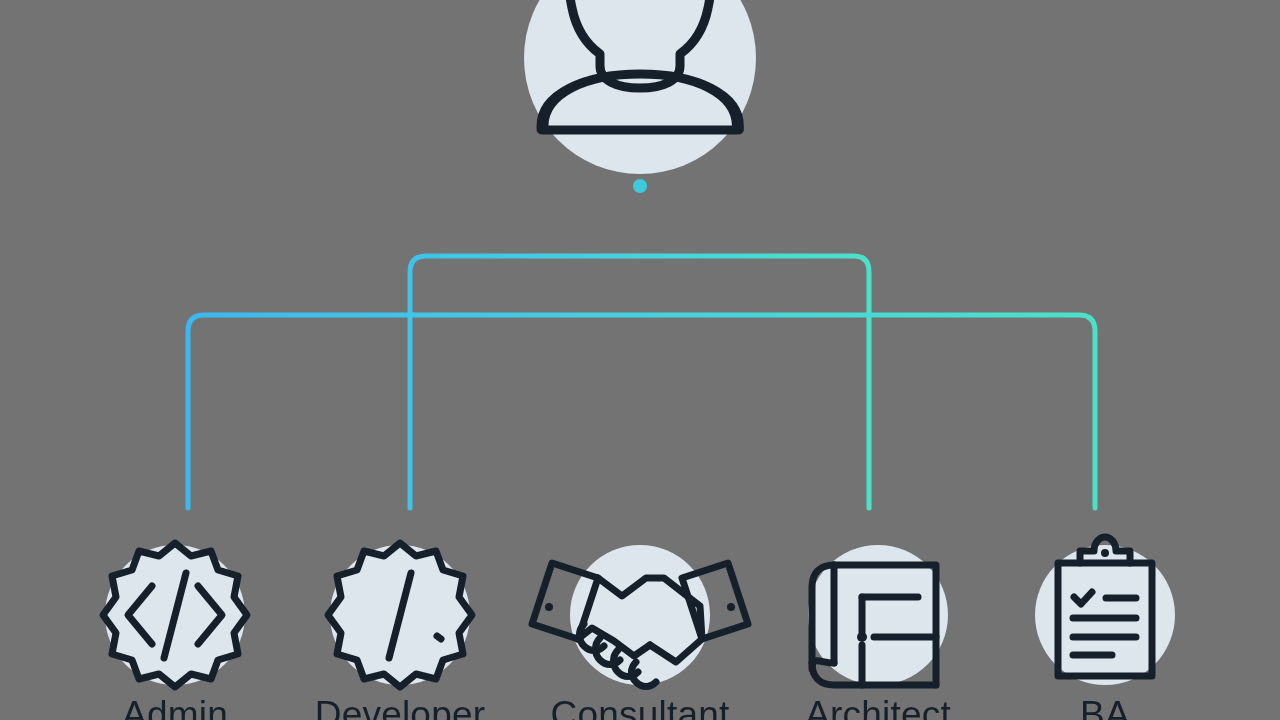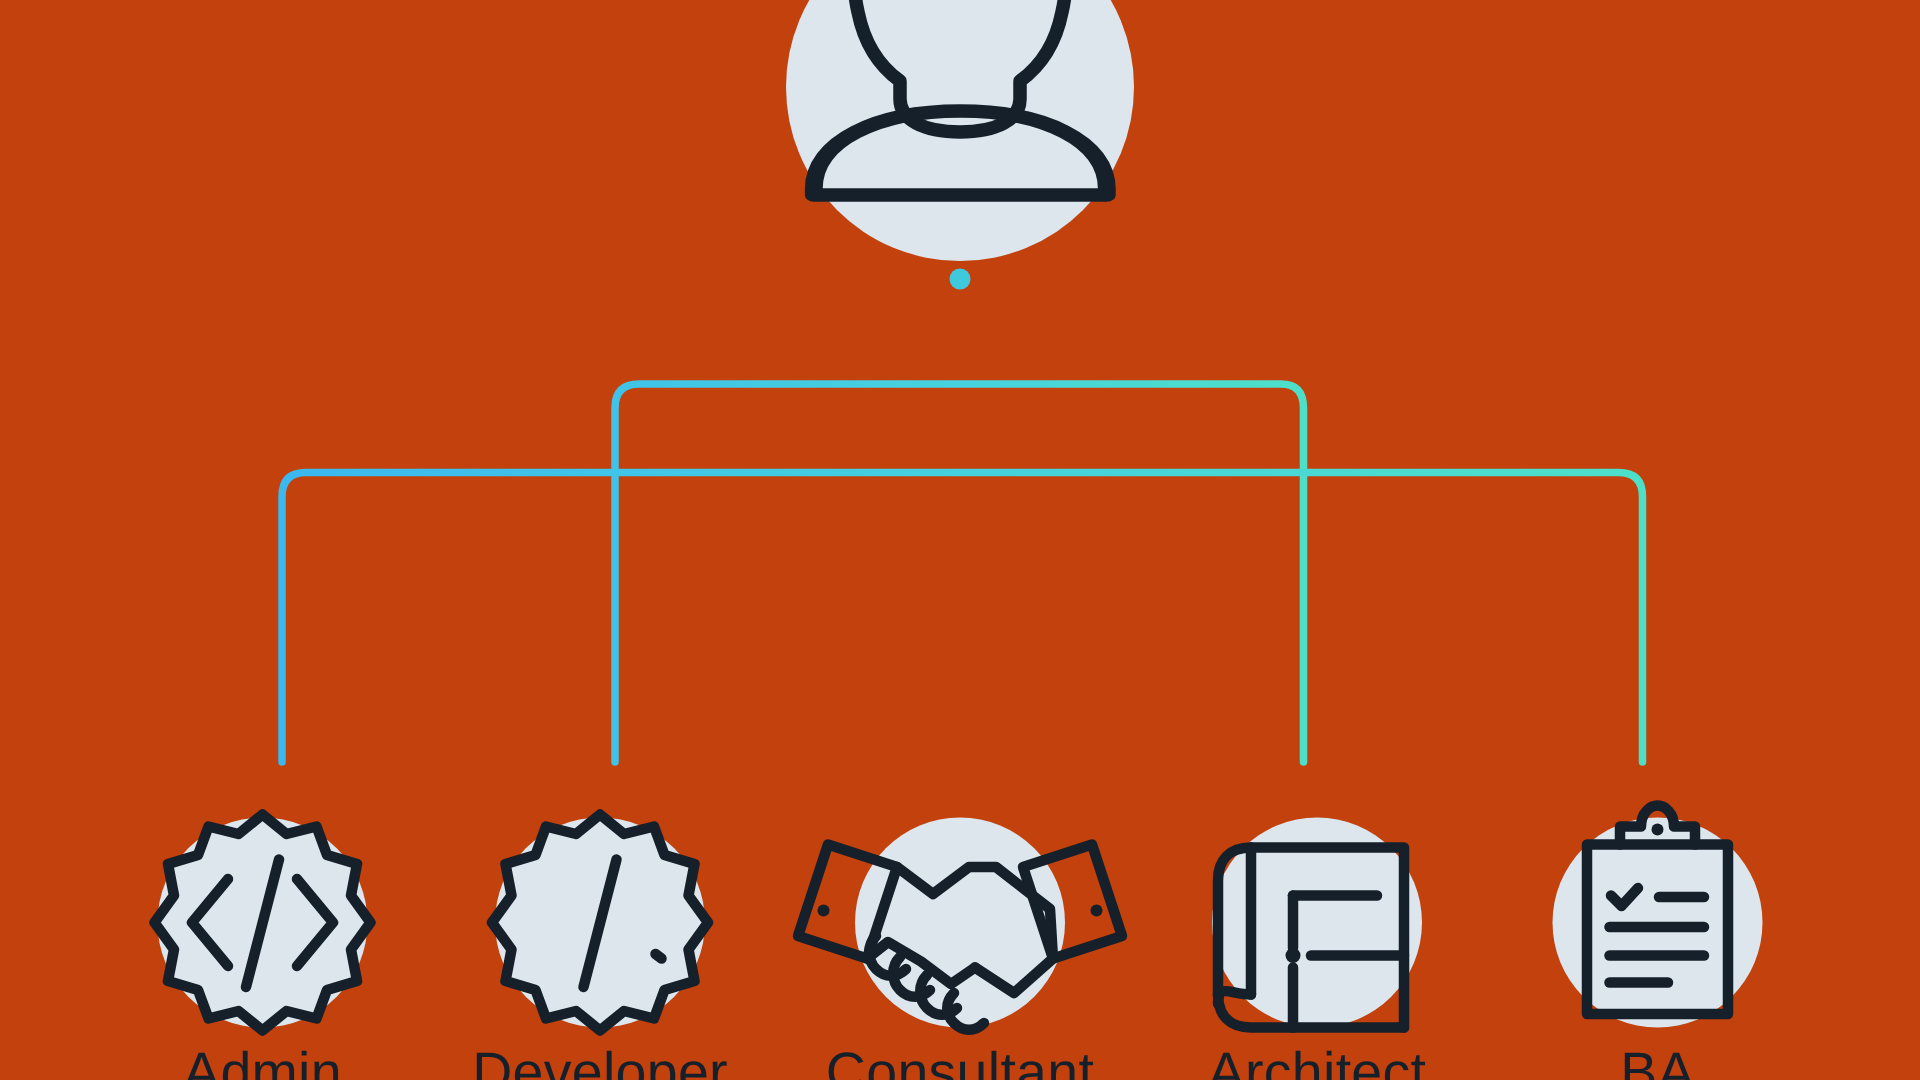--- a/index.html
+++ b/index.html
@@ -11,21 +11,21 @@
     height: 720px;
     overflow: hidden;
     font-family: "Liberation Sans", sans-serif;
     background: #f9fafa;
   }
   #stage {
     position: relative;
     width: 1280px;
     height: 720px;
     overflow: hidden;
-    background: #c2410c;
+    background: #737373;
   }
   .layer {
     position: absolute;
     left: 0;
     top: 0;
     width: 1280px;
     height: 720px;
   }
   .node-label {
     position: absolute;

